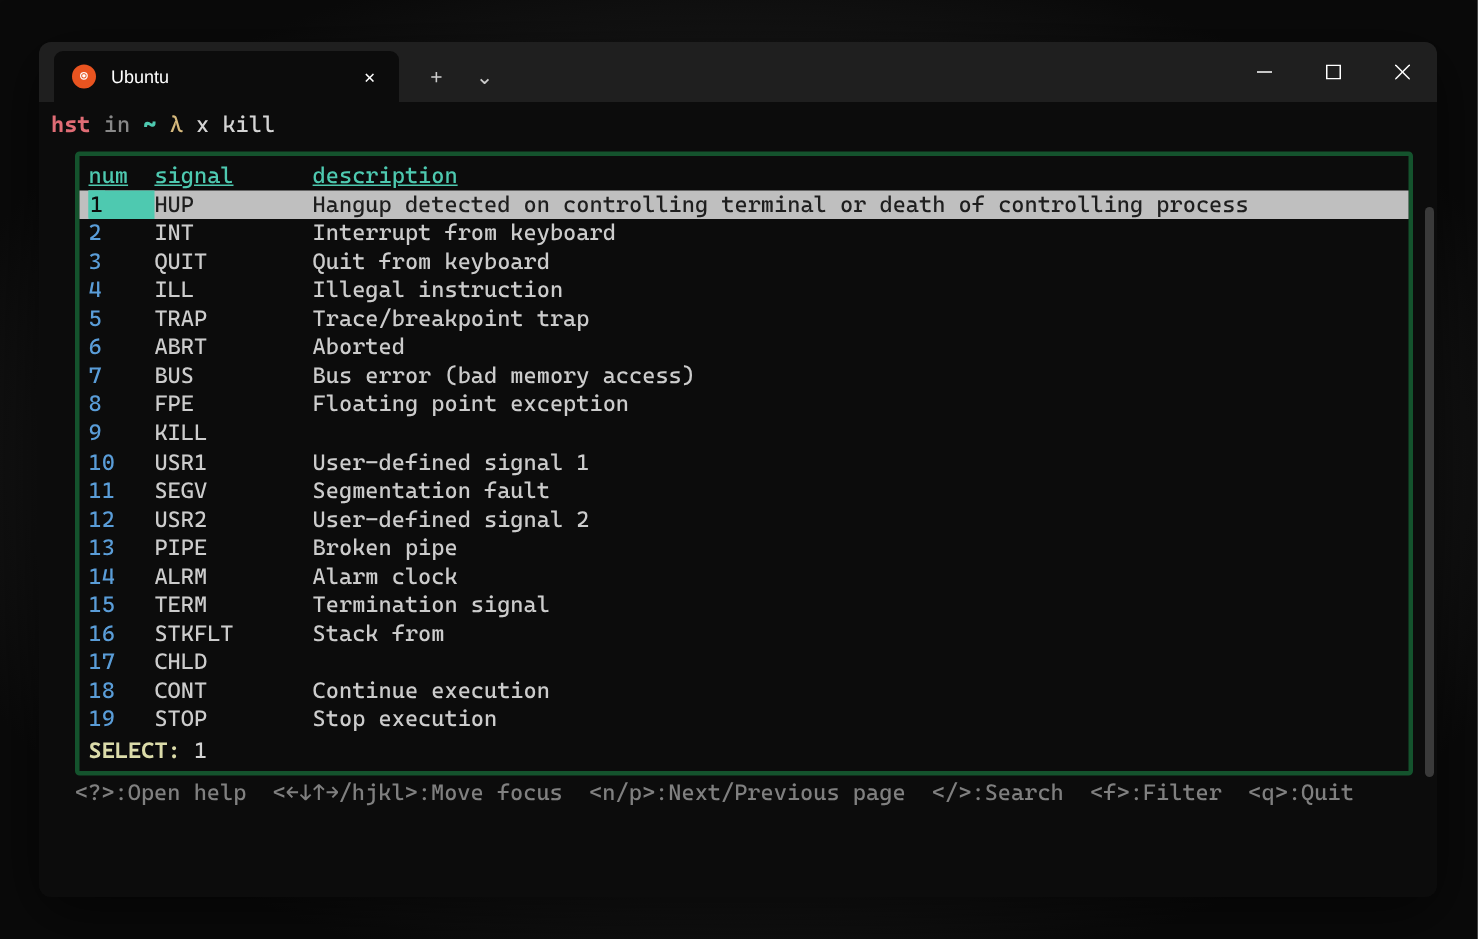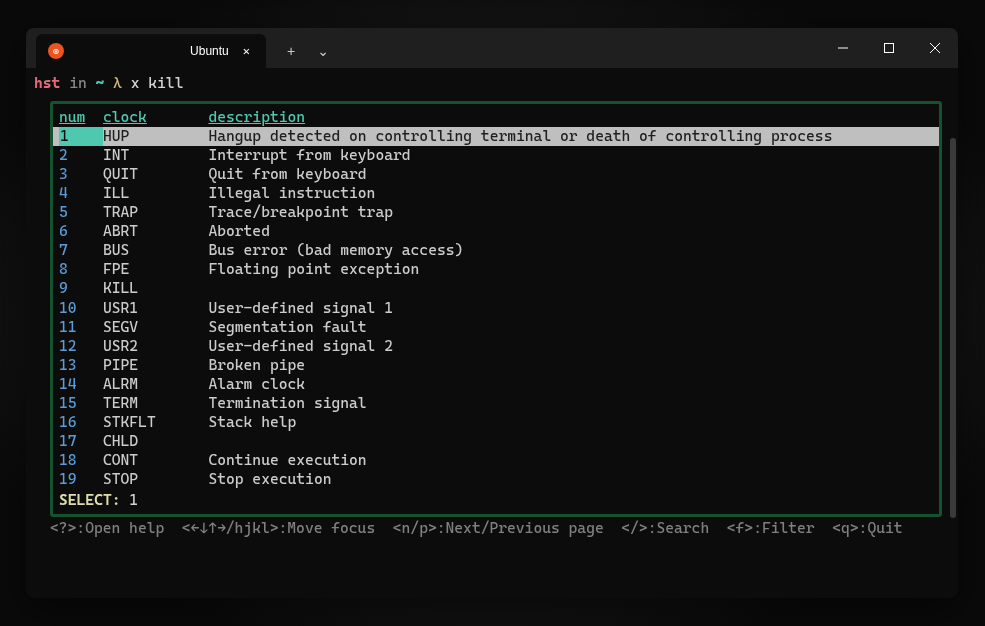--- a/index.html
+++ b/index.html
@@ -45,21 +45,21 @@
     margin-top: 6px;
     position: relative;
   }
   .tab-icon {
     width: 16px; height: 16px;
     border-radius: 50%;
     background: #e95420;
     display:flex; align-items:center; justify-content:center;
     font-size:10px; color:white;
   }
-  .tab-title { color: #ffffff; font-family: 'Segoe UI', sans-serif; font-size: 12px; flex:1;text-align:right;}
+  .tab-title { color: #ffffff; font-family: 'Segoe UI', sans-serif; font-size: 12px; flex:1;}
   .tab-close { color: #ffffff; font-size: 12px; cursor: pointer; padding:0 4px;}
   .tabbar-actions {
     display:flex; align-items:center; gap:6px; padding-left:12px;
     margin-top:6px;
   }
   .tabbar-btn { color:#ccc; font-family:'Segoe UI',sans-serif; font-size:14px; width:26px; text-align:center; cursor:pointer;}
   .win-controls {
     margin-left:auto; display:flex; align-items:center;
   }
   .win-btn { width:46px; height:40px; display:flex; align-items:center; justify-content:center; color:#fff; cursor:pointer; font-family:'Segoe UI',sans-serif;}
@@ -143,38 +143,38 @@
             <line x1="10" y1="0" x2="0" y2="10" stroke-width="1"></line>
           </svg>
       </div>
     </div>
   </div>
 
   <div class="terminal">
     <div class="prompt-line"><span class="c-red">hst</span><span class="c-gray"> in </span><span class="c-teal">~</span><span class="c-yellow"> λ </span><span class="c-white">x kill</span></div>
 
     <div class="panel">
-      <div class="row header"><span class="col-num c-head">num</span>  <span class="col-sig c-head">clock</span><span class="col-desc c-head">description</span></div>
+      <div class="row header"><span class="col-num c-head">num</span>  <span class="col-sig c-head">signal</span><span class="col-desc c-head">description</span></div>
       <div id="rows-container">
           <div class="row selected"><span class="col-num c-num"><span class="num-highlight">1</span>    </span>  <span class="col-sig">HUP</span><span class="col-desc">Hangup detected on controlling terminal or death of controlling process</span></div>
           <div class="row"><span class="col-num c-num">2</span>  <span class="col-sig">INT</span><span class="col-desc">Interrupt from keyboard</span></div>
           <div class="row"><span class="col-num c-num">3</span>  <span class="col-sig">QUIT</span><span class="col-desc">Quit from keyboard</span></div>
           <div class="row"><span class="col-num c-num">4</span>  <span class="col-sig">ILL</span><span class="col-desc">Illegal instruction</span></div>
           <div class="row"><span class="col-num c-num">5</span>  <span class="col-sig">TRAP</span><span class="col-desc">Trace/breakpoint trap</span></div>
           <div class="row"><span class="col-num c-num">6</span>  <span class="col-sig">ABRT</span><span class="col-desc">Aborted</span></div>
           <div class="row"><span class="col-num c-num">7</span>  <span class="col-sig">BUS</span><span class="col-desc">Bus error (bad memory access)</span></div>
           <div class="row"><span class="col-num c-num">8</span>  <span class="col-sig">FPE</span><span class="col-desc">Floating point exception</span></div>
           <div class="row"><span class="col-num c-num">9</span>  <span class="col-sig">KILL</span></div>
           <div class="row"><span class="col-num c-num">10</span>  <span class="col-sig">USR1</span><span class="col-desc">User-defined signal 1</span></div>
           <div class="row"><span class="col-num c-num">11</span>  <span class="col-sig">SEGV</span><span class="col-desc">Segmentation fault</span></div>
           <div class="row"><span class="col-num c-num">12</span>  <span class="col-sig">USR2</span><span class="col-desc">User-defined signal 2</span></div>
           <div class="row"><span class="col-num c-num">13</span>  <span class="col-sig">PIPE</span><span class="col-desc">Broken pipe</span></div>
           <div class="row"><span class="col-num c-num">14</span>  <span class="col-sig">ALRM</span><span class="col-desc">Alarm clock</span></div>
           <div class="row"><span class="col-num c-num">15</span>  <span class="col-sig">TERM</span><span class="col-desc">Termination signal</span></div>
-          <div class="row"><span class="col-num c-num">16</span>  <span class="col-sig">STKFLT</span><span class="col-desc">Stack help</span></div>
+          <div class="row"><span class="col-num c-num">16</span>  <span class="col-sig">STKFLT</span><span class="col-desc">Stack from</span></div>
           <div class="row"><span class="col-num c-num">17</span>  <span class="col-sig">CHLD</span></div>
           <div class="row"><span class="col-num c-num">18</span>  <span class="col-sig">CONT</span><span class="col-desc">Continue execution</span></div>
           <div class="row"><span class="col-num c-num">19</span>  <span class="col-sig">STOP</span><span class="col-desc">Stop execution</span></div>
         </div>
       <div class="select-line"><span class="select-label">SELECT:</span><span class="c-white"> 1</span></div>
     </div>
 
     <div class="footer">&lt;?&gt;:Open help  &lt;←↓↑→/hjkl&gt;:Move focus  &lt;n/p&gt;:Next/Previous page  &lt;/&gt;:Search  &lt;f&gt;:Filter  &lt;q&gt;:Quit</div>
     <div class="scrollbar"></div>
   </div>

